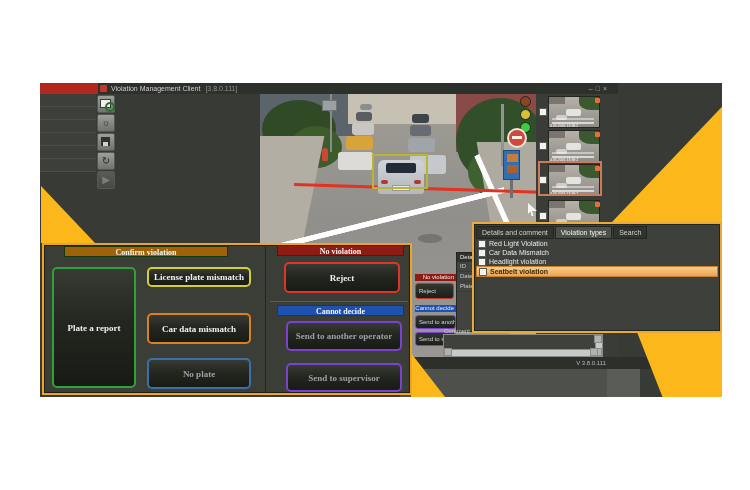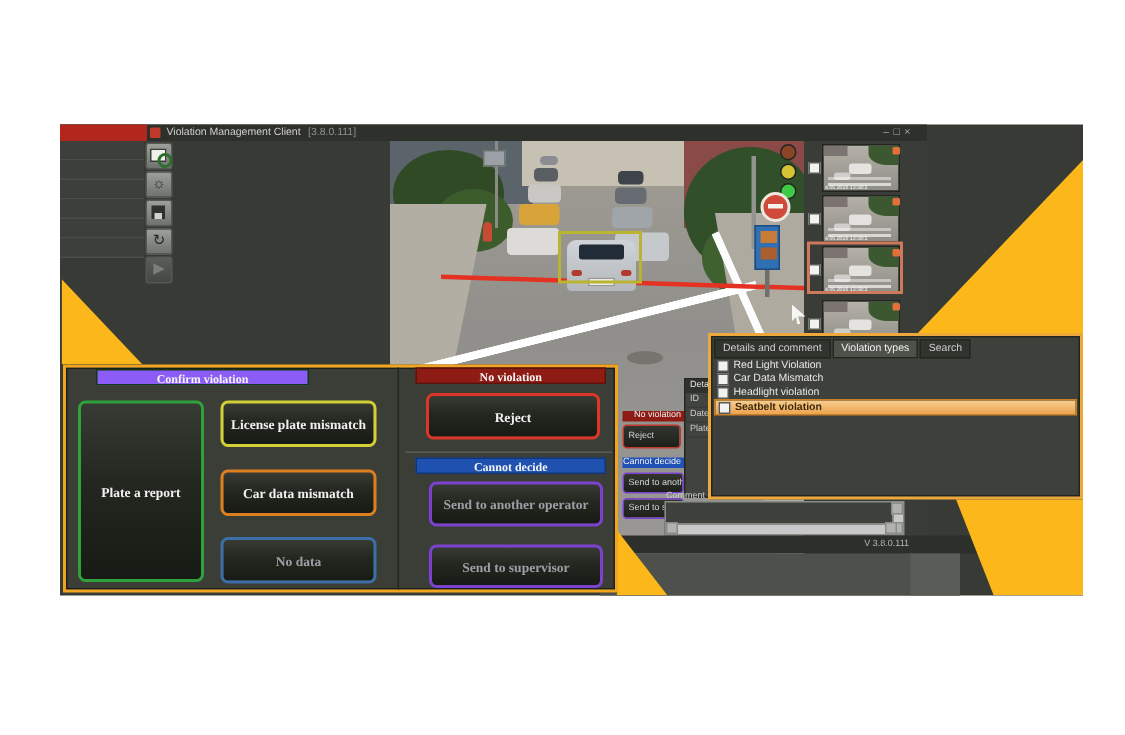--- a/index.html
+++ b/index.html
@@ -320,25 +320,25 @@
       </div>
       <div class="vtrow hl">
         <span class="cb"></span>
         <span>Seatbelt violation</span>
       </div>
     </div>
   </div>
 
   <div class="abs decision">
     <div class="dsep"></div>
-    <div class="dhdr" style="left:20px;top:1px;width:142px;background:#8b5cf6;border:1px solid #123912;">Confirm violation</div>
+    <div class="dhdr" style="left:20px;top:1px;width:164px;background:#a16207;border:1px solid #123912;">Confirm violation</div>
     <div class="dbtn" style="left:8px;top:22px;width:84px;height:121px;border:2px solid #2fa13b;">Plate a report</div>
-    <div class="dbtn" style="left:103px;top:22px;width:104px;height:31px;border:2px solid #d3cf35;">License plate mismatch</div>
+    <div class="dbtn" style="left:103px;top:22px;width:104px;height:20px;border:2px solid #d3cf35;">License plate mismatch</div>
     <div class="dbtn" style="left:103px;top:68px;width:104px;height:31px;border:2px solid #dd7f1e;">Car data mismatch</div>
-    <div class="dbtn gray" style="left:103px;top:113px;width:104px;height:31px;border:2px solid #3a6fa8;">No data</div>
+    <div class="dbtn gray" style="left:103px;top:113px;width:104px;height:31px;border:2px solid #3a6fa8;">No plate</div>
     <div class="dhdr" style="left:233px;top:0;width:127px;background:#8e1c15;border:1px solid #5e120d;">No violation</div>
     <div class="dbtn" style="left:240px;top:17px;width:116px;height:31px;border:2px solid #dd3527;">Reject</div>
     <div style="left:226px;top:56px;width:138px;height:1px;background:#5a5d55;"></div>
     <div class="dhdr" style="left:233px;top:60px;width:127px;background:#1f52b0;border:1px solid #123577;">Cannot decide</div>
     <div class="dbtn gray" style="left:242px;top:76px;width:116px;height:30px;border:2px solid #7a42cf;">Send to another operator</div>
     <div class="dbtn gray" style="left:242px;top:118px;width:116px;height:29px;border:2px solid #7a42cf;">Send to supervisor</div>
   </div>
 
 </div>
 

